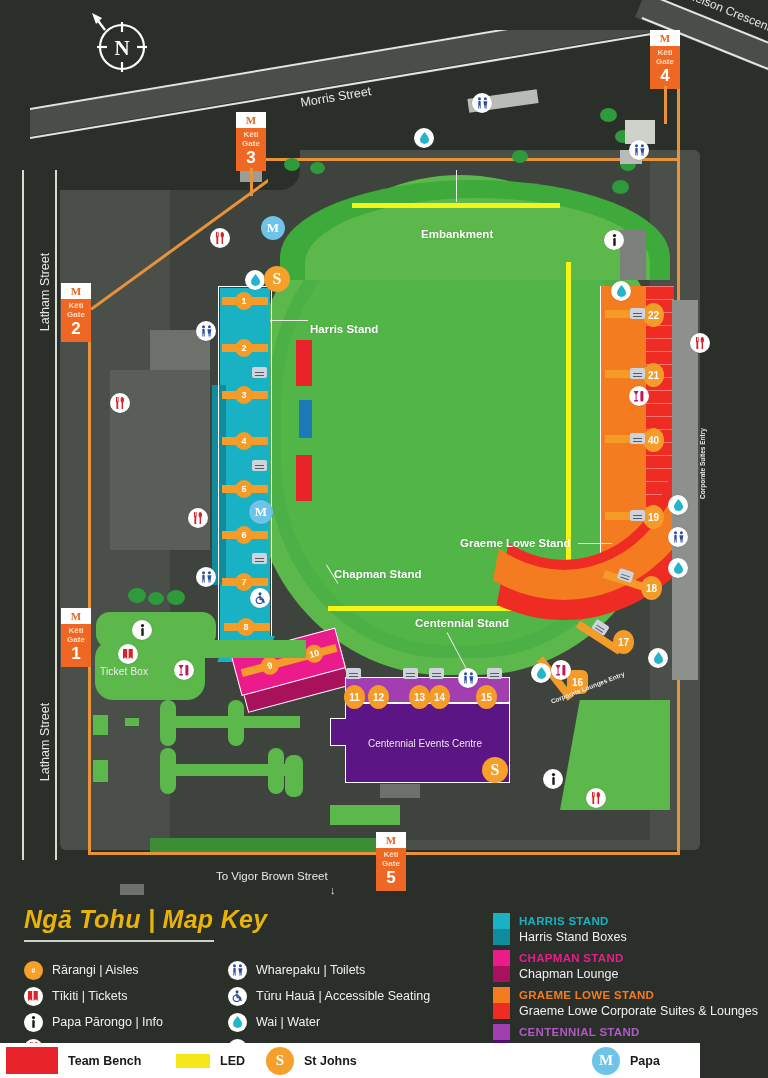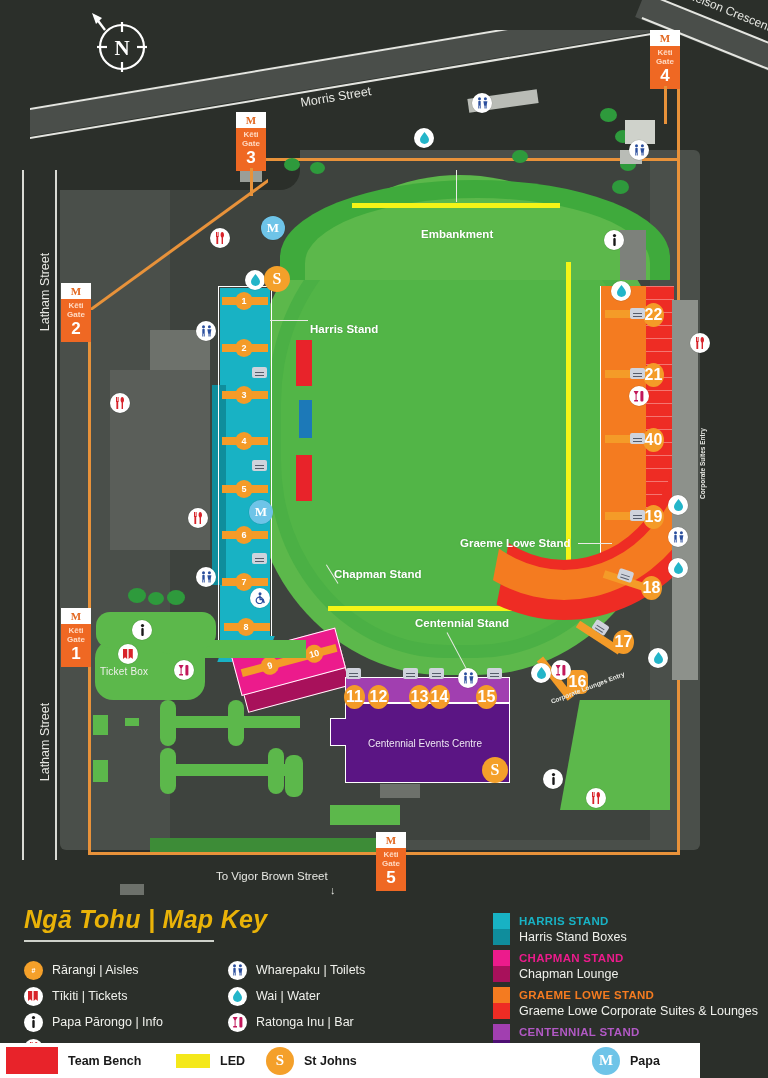--- a/index.html
+++ b/index.html
@@ -47,21 +47,21 @@
   .gate-post { position:absolute; width:3px; background:#e8923a; }
 
   
   .poi { position:absolute; width:20px; height:20px; border-radius:50%; background:#ffffff;
          display:flex; align-items:center; justify-content:center; box-shadow:0 0 0 .5px rgba(0,0,0,.12); }
   .poi svg { display:block; }
   .poi.big { width:24px; height:24px; }
 
   
   .aisle { position:absolute; width:21px; height:24px; border-radius:50%; background:#f49b28;
-           color:#fff; font-weight:bold; font-size:16px; display:flex; align-items:center; justify-content:center; }
+           color:#fff; font-weight:bold; font-size:10px; display:flex; align-items:center; justify-content:center; }
   .aisle.sm { width:18px; height:18px; font-size:9px; }
 
   
   .stjohns { position:absolute; border-radius:50%; background:#f4a02a; color:#fff;
              display:flex; align-items:center; justify-content:center; font-weight:bold;
              font-family:"Liberation Serif", serif; }
 
   
   .stair { position:absolute; width:15px; height:11px; border-radius:2px; background:#cfd3dc;
            display:flex; align-items:center; justify-content:center; }
@@ -682,20 +682,30 @@
               <path d="M7.4 4.2h4l-.8 4.6H8.2z" fill="#2b4f9e"></path>
               <rect x="8.5" y="8.3" width=".9" height="3.2" fill="#2b4f9e"></rect>
               <rect x="9.7" y="8.3" width=".9" height="3.2" fill="#2b4f9e"></rect>
             </svg>
         </span>
         <span class="lbl">Wharepaku | Toilets</span>
       </div>
       <div class="legend-row">
         <span class="ic">
           <svg width="11" height="12" viewBox="0 0 11 12">
+              <circle cx="5" cy="1.7" r="1.5" fill="#2b4f9e"></circle>
+              <path d="M4 3.6h1.7v3.2h3l1.2 4-1.4.4-.9-3h-3z" fill="#2b4f9e"></path>
+              <circle cx="4.4" cy="8.4" r="3.2" fill="none" stroke="#2b4f9e" stroke-width="1.2"></circle>
+            </svg>
+        </span>
+        <span class="lbl">Tūru Hauā | Accessible Seating</span>
+      </div>
+      <div class="legend-row">
+        <span class="ic">
+          <svg width="11" height="12" viewBox="0 0 11 12">
               <path d="M5.5 0C3 3.5 1 5.5 1 7.8 1 10.1 3 12 5.5 12S10 10.1 10 7.8C10 5.5 8 3.5 5.5 0z" fill="#23b5c9"></path>
             </svg>
         </span>
         <span class="lbl">Wai | Water</span>
       </div>
       <div class="legend-row">
         <span class="ic">
           <svg width="12" height="12" viewBox="0 0 12 12">
               <path d="M.6 1h5l-2 3.4V10H5v1.4H1.2V10h1.4V4.4z" fill="#c2185b"></path>
               <rect x="7.4" y="1" width="3" height="10.4" rx="1" fill="#c2185b"></rect>

